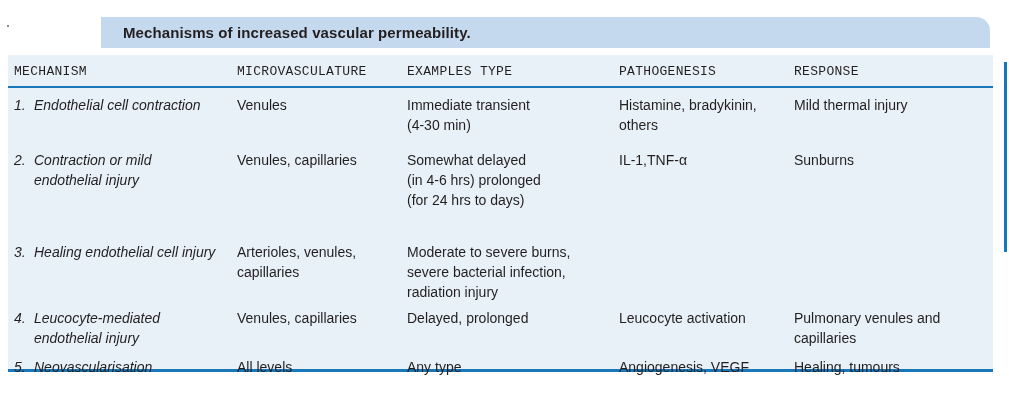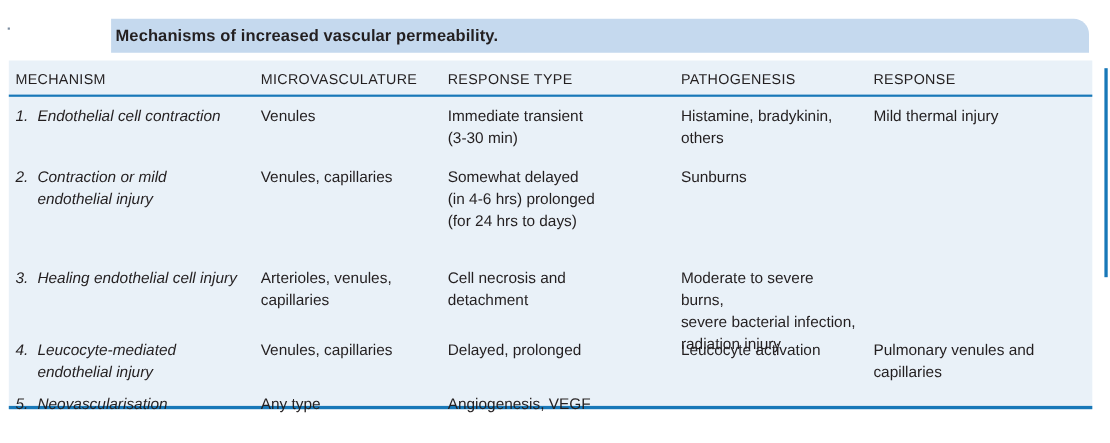--- a/index.html
+++ b/index.html
@@ -11,31 +11,32 @@
     color:#231f20;
     overflow:hidden;
   }
   .speck{position:absolute;left:7px;top:25px;width:2px;height:2px;background:#7d8da0;}
   .title-band{
     position:absolute;left:101px;top:17px;width:889px;height:31px;
     background:#c5d9ee;border-radius:0 14px 0 0;
     display:flex;align-items:center;
   }
   .title-band .title{
-    padding-left:4px;font-size:15px;font-weight:bold;letter-spacing:.1px;
+    padding-left:22px;font-size:15px;font-weight:bold;letter-spacing:.1px;
   }
   .tbl{
     position:absolute;left:8px;top:55px;width:985px;
     background:#e9f1f8;
   }
   .hdr{
     display:grid;grid-template-columns:229px 170px 212px 175px 1fr;
     height:33px;box-sizing:border-box;
     border-bottom:2px solid #1878b8;
     align-items:end;
+    font-family:Liberation Mono, monospace;
   }
   .hdr .h{
     font-size:13px;letter-spacing:.3px;padding-bottom:7px;
     white-space:nowrap;
   }
   .hdr .h.first{padding-left:6px;}
   .row{
     display:grid;grid-template-columns:229px 170px 212px 175px 1fr;
     box-sizing:border-box;
   }
@@ -61,60 +62,59 @@
   <div class="speck"></div>
 
   <div class="title-band">
     <div class="title">Mechanisms of increased vascular permeability.</div>
   </div>
 
   <div class="tbl">
     <div class="hdr">
       <div class="h first">MECHANISM</div>
       <div class="h">MICROVASCULATURE</div>
-      <div class="h">RESPONSE TYPE</div>
+      <div class="h">EXAMPLES TYPE</div>
       <div class="h">PATHOGENESIS</div>
       <div class="h">RESPONSE</div>
     </div>
 
     <div class="row r1">
       <div class="cell mech">
         <span class="num">1.</span>
         <span>Endothelial cell contraction</span>
       </div>
       <div class="cell">Venules</div>
       <div class="cell">Immediate transient
-(3-30 min)</div>
+(4-30 min)</div>
       <div class="cell">Histamine, bradykinin,
 others</div>
       <div class="cell">Mild thermal injury</div>
     </div>
 
     <div class="row r2">
       <div class="cell mech">
         <span class="num">2.</span>
         <span>Contraction or mild
 endothelial injury</span>
       </div>
       <div class="cell">Venules, capillaries</div>
       <div class="cell">Somewhat delayed
 (in 4-6 hrs) prolonged
 (for 24 hrs to days)</div>
+      <div class="cell">IL-1,TNF-α</div>
       <div class="cell">Sunburns</div>
     </div>
 
     <div class="row r3">
       <div class="cell mech">
         <span class="num">3.</span>
         <span>Healing endothelial cell injury</span>
       </div>
       <div class="cell">Arterioles, venules,
 capillaries</div>
-      <div class="cell">Cell necrosis and
-detachment</div>
       <div class="cell">Moderate to severe burns,
 severe bacterial infection,
 radiation injury</div>
     </div>
 
     <div class="row r4">
       <div class="cell mech">
         <span class="num">4.</span>
         <span>Leucocyte-mediated
 endothelial injury</span>
@@ -124,19 +124,21 @@
       <div class="cell">Leucocyte activation</div>
       <div class="cell">Pulmonary venules and
 capillaries</div>
     </div>
 
     <div class="row r5">
       <div class="cell mech">
         <span class="num">5.</span>
         <span>Neovascularisation</span>
       </div>
+      <div class="cell">All levels</div>
       <div class="cell">Any type</div>
       <div class="cell">Angiogenesis, VEGF</div>
+      <div class="cell">Healing, tumours</div>
     </div>
   </div>
 
   <div class="side-bar"></div>
 </div>
 
 </body></html>

